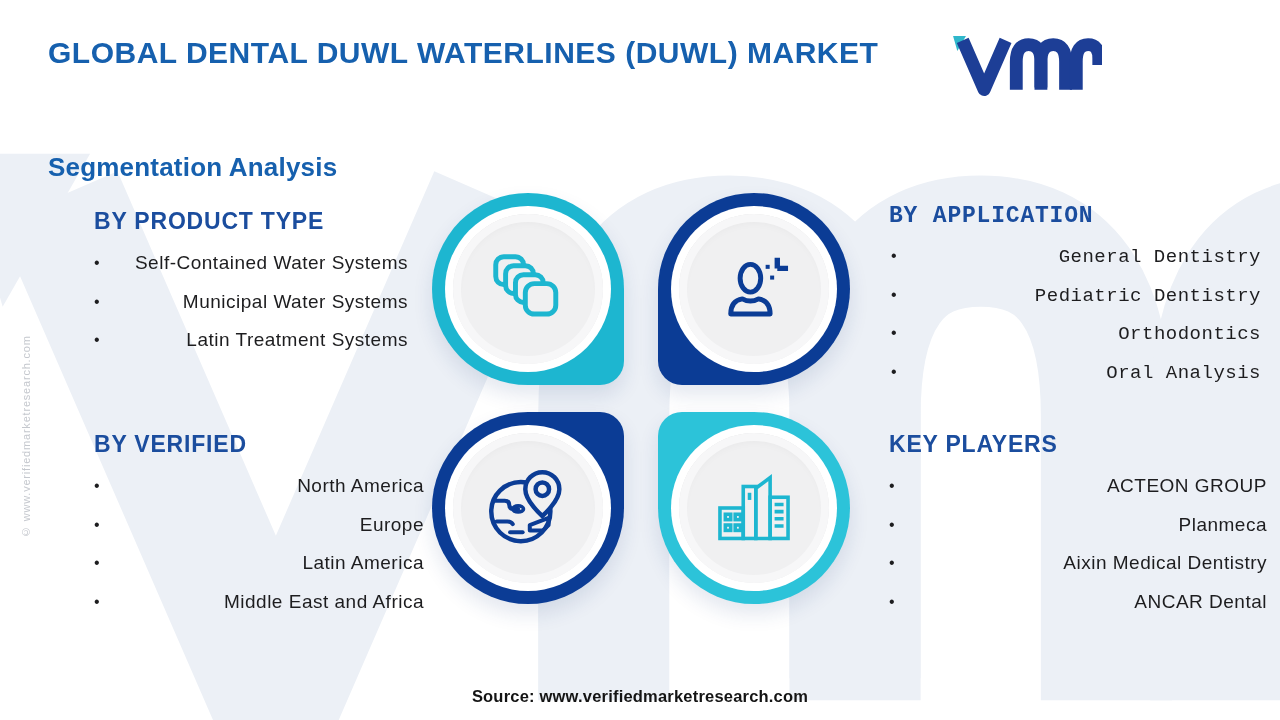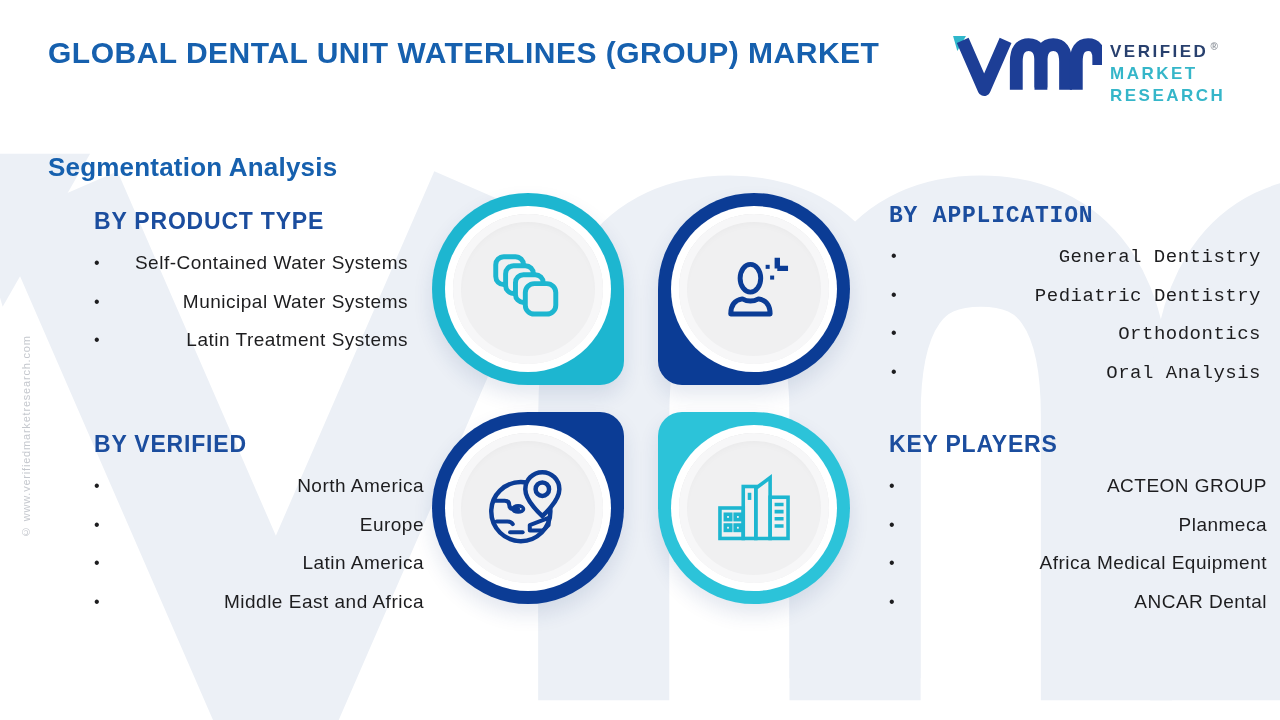--- a/index.html
+++ b/index.html
@@ -68,36 +68,31 @@
   <svg class="wm" viewBox="0 0 140 62" preserveAspectRatio="xMidYMin meet" aria-hidden="true">
     <polygon class="accent" points="1,4 13,4 5,18"></polygon>
     <path d="M10 8 L30 54 L50 8" stroke-width="12" stroke-linejoin="round"></path>
     <path d="M60 54 V28 Q60 12 71.5 12 Q83 12 83 28 V54" stroke-width="12"></path>
     <path d="M83 52 V28 Q83 12 94.5 12 Q106 12 106 28 V54" stroke-width="12"></path>
     <path d="M116 54 V28 Q116 12 127 12 Q137 12 137 25 V31" stroke-width="12"></path>
   </svg>
 
   <div class="side-copy">© www.verifiedmarketresearch.com</div>
 
-  <h1 class="title">GLOBAL DENTAL UNIT WATERLINES (GROUP) MARKET</h1>
+  <h1 class="title">GLOBAL DENTAL DUWL WATERLINES (DUWL) MARKET</h1>
   <h2 class="subtitle">Segmentation Analysis</h2>
 
   <div class="logo">
     <svg class="logo-glyph" viewBox="0 0 140 62" aria-hidden="true">
       <polygon class="accent" points="1,4 13,4 5,18"></polygon>
       <path d="M10 8 L30 54 L50 8" stroke-width="12" stroke-linejoin="round"></path>
       <path d="M60 54 V28 Q60 12 71.5 12 Q83 12 83 28 V54" stroke-width="12"></path>
       <path d="M83 52 V28 Q83 12 94.5 12 Q106 12 106 28 V54" stroke-width="12"></path>
       <path d="M116 54 V28 Q116 12 127 12 Q137 12 137 25 V31" stroke-width="12"></path>
     </svg>
-    <div class="logo-text">
-      <div class="logo-l1"><span>VERIFIED</span><sup>®</sup></div>
-      <div class="logo-l2">MARKET</div>
-      <div class="logo-l3">RESEARCH</div>
-    </div>
   </div>
 
   <div class="textsec sec-product">
     <h3>BY PRODUCT TYPE</h3>
     <div class="item">
       <span class="dot">•</span>
       <span class="txt">Self-Contained Water Systems</span>
     </div>
     <div class="item">
       <span class="dot">•</span>
@@ -154,21 +149,21 @@
     <div class="item">
       <span class="dot">•</span>
       <span class="txt">ACTEON GROUP</span>
     </div>
     <div class="item">
       <span class="dot">•</span>
       <span class="txt">Planmeca</span>
     </div>
     <div class="item">
       <span class="dot">•</span>
-      <span class="txt">Africa Medical Equipment</span>
+      <span class="txt">Aixin Medical Dentistry</span>
     </div>
     <div class="item">
       <span class="dot">•</span>
       <span class="txt">ANCAR Dental</span>
     </div>
   </div>
 
   <div class="cluster">
 
     <div class="petal tl">
@@ -237,14 +232,15 @@
               <rect x="66" y="36" width="20" height="46"></rect>
               <path d="M71 44 h10 M71 52 h10 M71 60 h10 M71 68 h10"></path>
             </g>
           </svg>
         </div>
       </div>
     </div>
 
   </div>
 
+  <div class="source">Source: www.verifiedmarketresearch.com</div>
 
 </div>
 
 </body></html>

